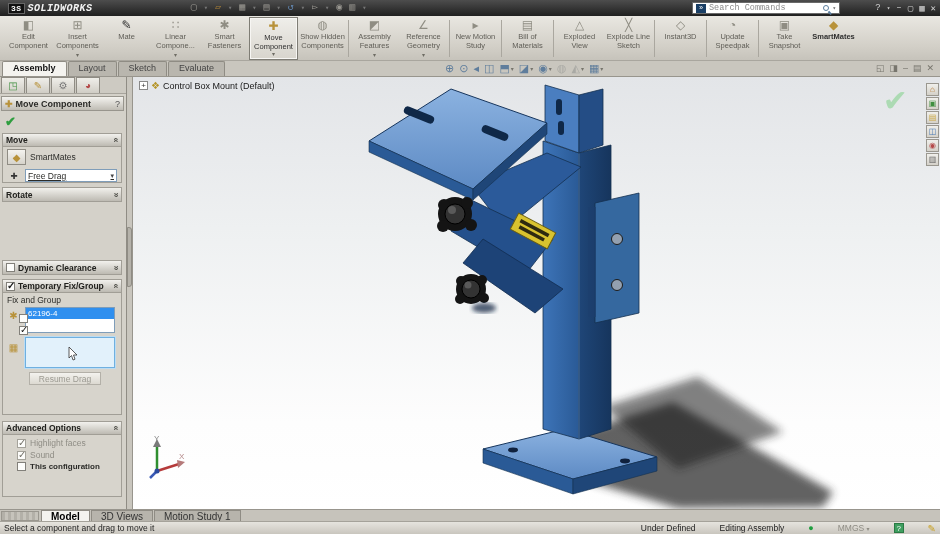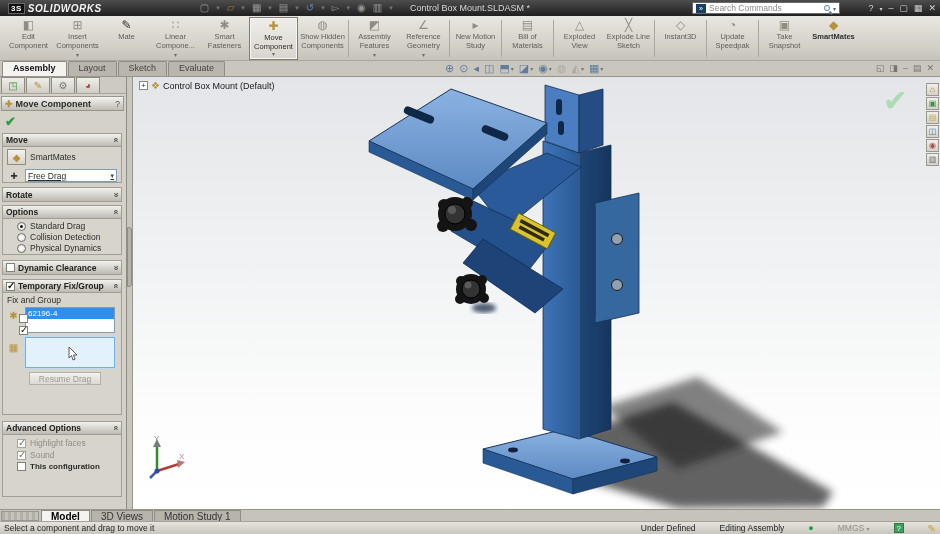--- a/index.html
+++ b/index.html
@@ -1,19 +1,19 @@
 <!DOCTYPE html>
 <html><head>
 <meta charset="utf-8">
 <style>
   * { margin:0; padding:0; box-sizing:border-box; }
   html,body { width:940px; height:534px; overflow:hidden; font-family:"Liberation Sans",sans-serif; background:#d6d3cb; position:relative; }
 
   
-  .titlebar { position:absolute; top:0; left:0; right:0; height:16px; background:linear-gradient(#4d4d4d,#1f1f1f); color:#e6e6e6; display:flex; align-items:center; font-size:9px; z-index:30; }
+  .titlebar { position:absolute; top:0; left:0; right:0; height:16px; background:linear-gradient(#4d4d4d,#1f1f1f); color:#e6e6e6; display:flex; align-items:center; font-size:9px; z-index:30;font-family:Liberation Mono, monospace; }
   .logo { display:flex; align-items:center; gap:3px; padding:0 8px; font-weight:bold; font-style:italic; font-size:10px; letter-spacing:.5px; color:#f2f2f2; }
   .logo .mark { font-style:normal; background:#111; border:1px solid #666; padding:0 2px; font-size:8px; color:#fff; }
   .qat { display:flex; align-items:center; gap:7px; margin-left:90px; opacity:.75; }
   .qat .qi { color:#b9b6ae; font-size:10px; line-height:10px; }
   .qat .sep-dd { color:#8a8a8a; font-size:7px; }
   .tb-title { position:absolute; left:0; right:0; text-align:center; color:#d8d8d8; font-size:9px; pointer-events:none; }
   .searchbox { position:absolute; right:100px; top:2px; width:148px; height:12px; background:#fff; border:1px solid #6a6a6a; display:flex; align-items:center; font-size:8.5px; color:#8a8a8a; padding:0 3px; gap:3px; }
   .searchbox .swmark { width:10px; height:9px; background:#1a3f66; color:#fff; font-size:7px; display:flex; align-items:center; justify-content:center; }
   .mag { width:6px; height:6px; border:1.5px solid #5a7d9e; border-radius:50%; position:relative; flex:none; }
   .mag::after { content:""; position:absolute; width:4px; height:1.5px; background:#5a7d9e; left:4px; top:6px; transform:rotate(45deg); }
@@ -113,21 +113,20 @@
     <span class="qi">▤</span>
       <span class="sep-dd">▾</span>
     <span class="qi" style="color:#6f9fd6">↺</span>
       <span class="sep-dd">▾</span>
     <span class="qi">▻</span>
       <span class="sep-dd">▾</span>
     <span class="qi">◉</span>
     <span class="qi">▥</span>
       <span class="sep-dd">▾</span>
   </div>
-  <div class="tb-title">Control Box Mount.SLDASM *</div>
   <div class="searchbox">
     <span class="swmark">»</span>
     <span>Search Commands</span>
     <span style="margin-left:auto" class="mag"></span>
     <span style="font-size:6px;color:#666">▾</span>
   </div>
   <div class="winbtns">
     <span>?</span>
     <span style="font-size:6px">▾</span>
     <span>‒</span>
@@ -306,38 +305,20 @@
     </div>
   </div>
 
   <div class="grp" style="top:110px;height:15px">
     <div class="grp-hdr" style="border-bottom:none">
       <span>Rotate</span>
       <span class="chev down">«</span>
     </div>
   </div>
 
-  <div class="grp" style="top:128px;height:50px">
-    <div class="grp-hdr">
-      <span>Options</span>
-      <span class="chev up">«</span>
-    </div>
-    <div class="row" style="padding:2px 4px 0 14px">
-      <span class="rad selected"></span>
-      <span>Standard Drag</span>
-    </div>
-    <div class="row" style="padding:1px 4px 0 14px">
-      <span class="rad"></span>
-      <span>Collision Detection</span>
-    </div>
-    <div class="row" style="padding:1px 4px 0 14px">
-      <span class="rad"></span>
-      <span>Physical Dynamics</span>
-    </div>
-  </div>
 
   <div class="grp" style="top:183px;height:15px">
     <div class="grp-hdr" style="border-bottom:none">
       <span class="cb"></span>
       <span>Dynamic Clearance</span>
       <span class="chev down">«</span>
     </div>
   </div>
 
   <div class="grp" style="top:202px;height:136px">

